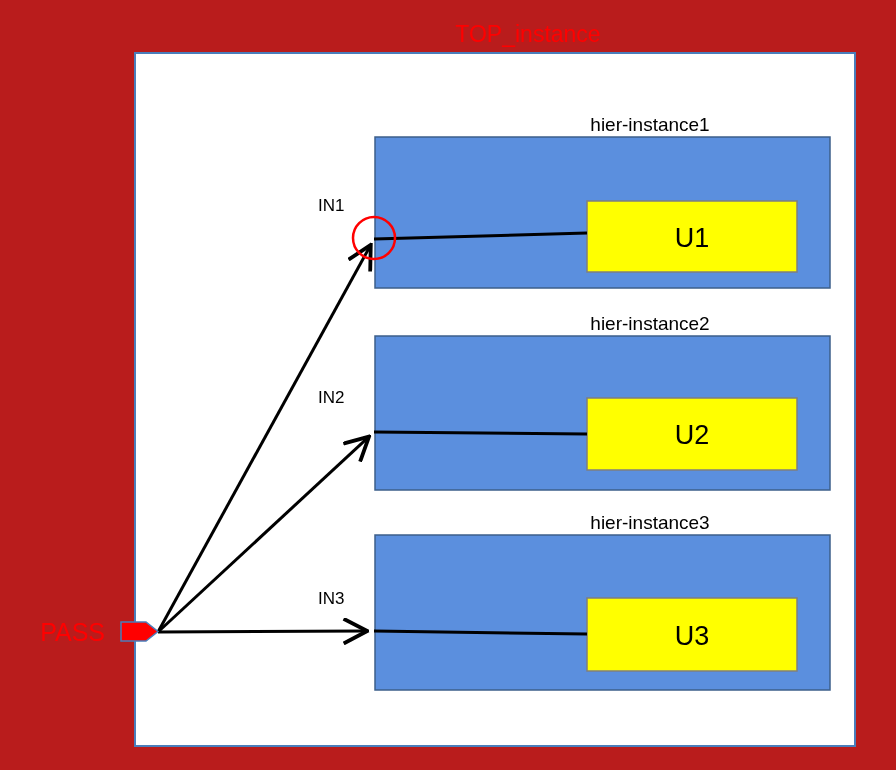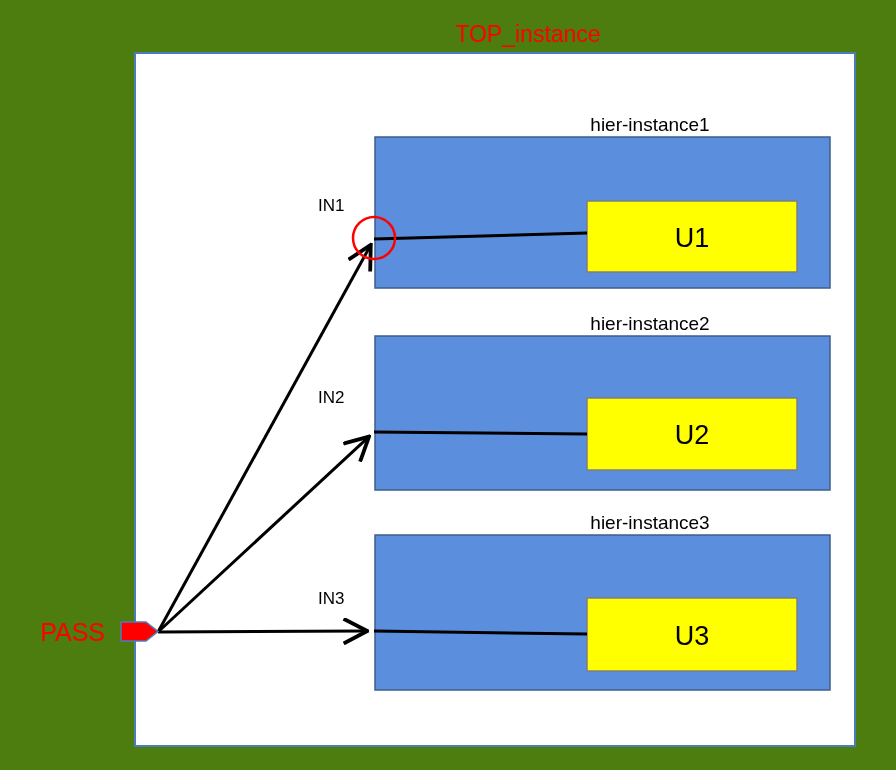--- a/index.html
+++ b/index.html
@@ -4,21 +4,21 @@
 <style>
   html, body {
     margin: 0;
     padding: 0;
     background: #131a28;
   }
   #canvas {
     position: relative;
     width: 896px;
     height: 770px;
-    background: #4d7c0f;
+    background: #b91c1c;
     overflow: hidden;
     font-family: "Liberation Sans", sans-serif;
   }
   #diagram-svg {
     position: absolute;
     left: 0;
     top: 0;
     width: 896px;
     height: 770px;
     display: block;

